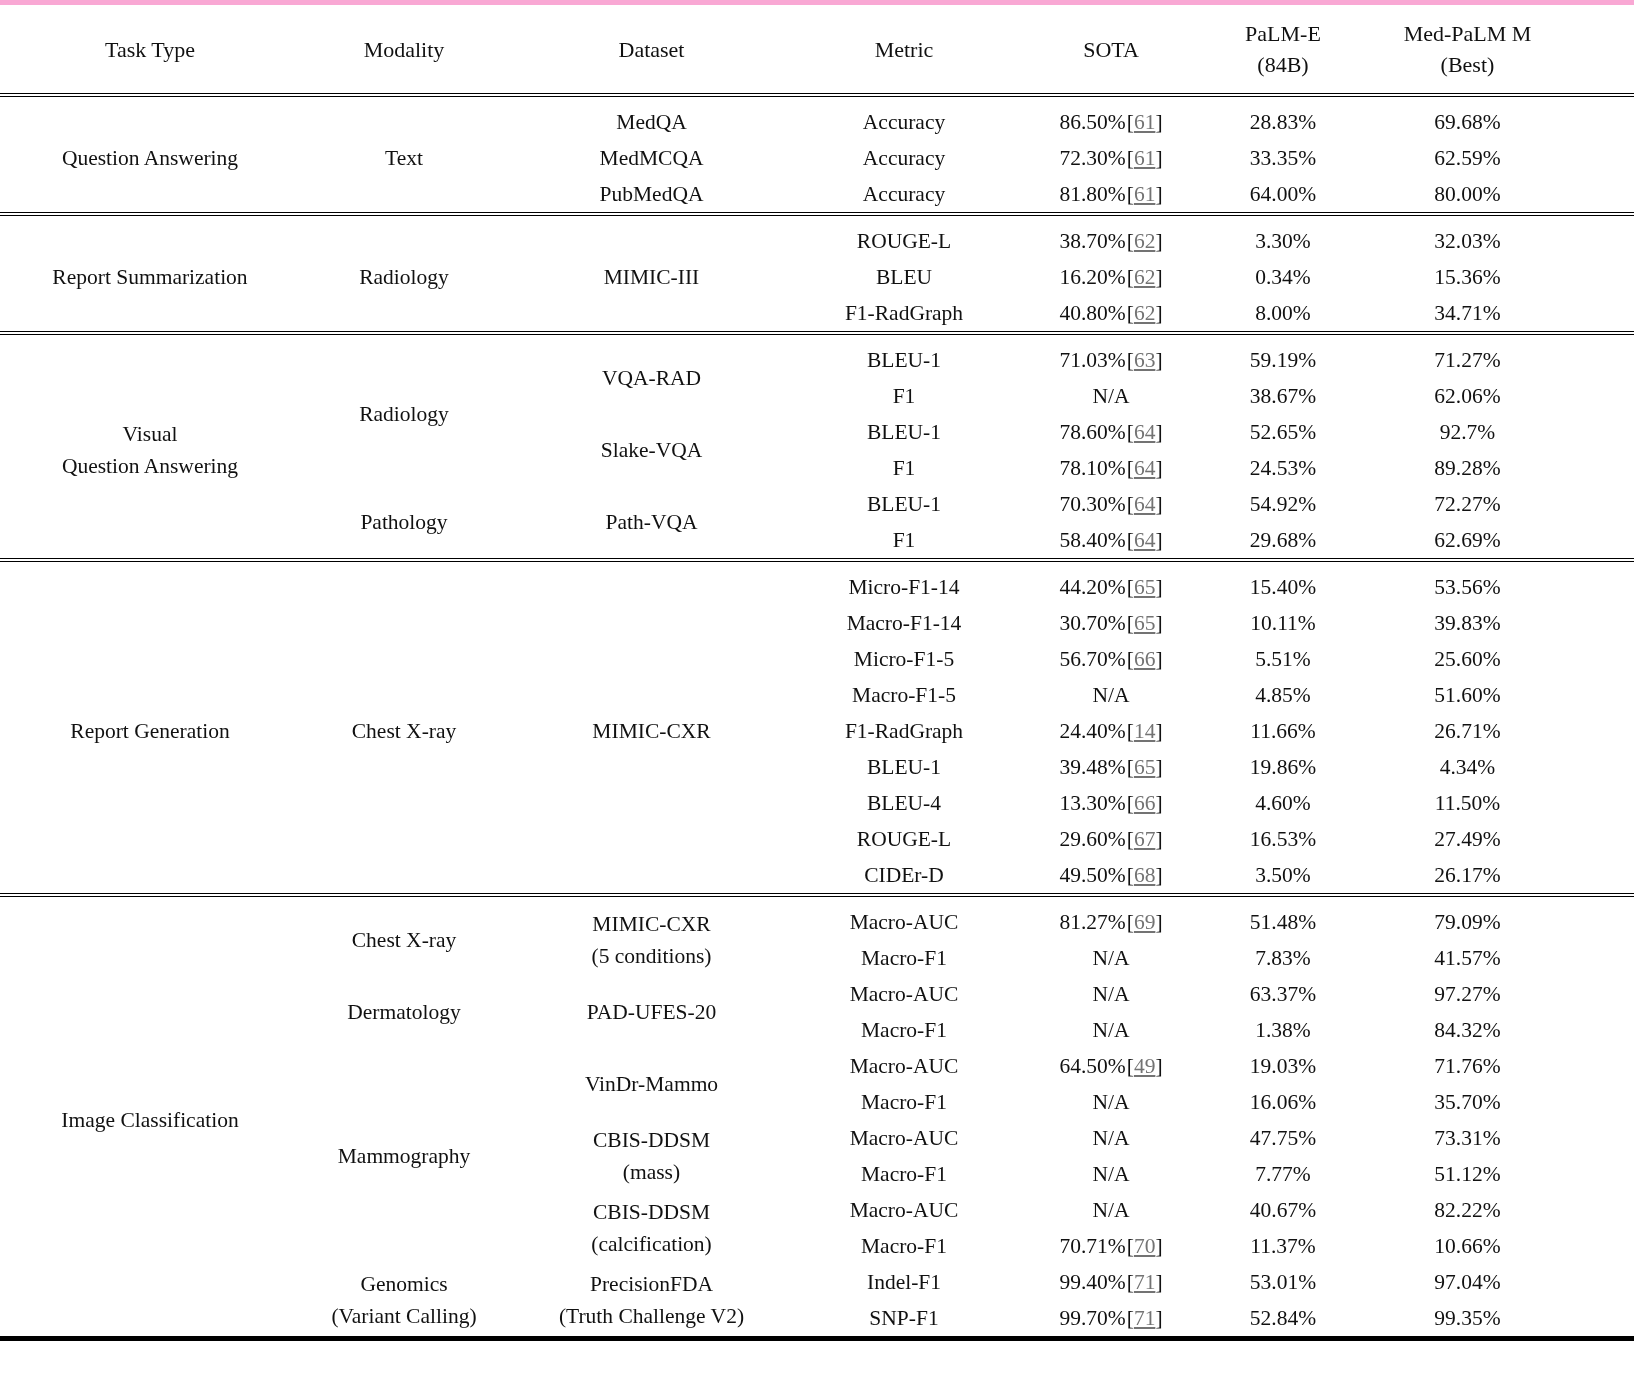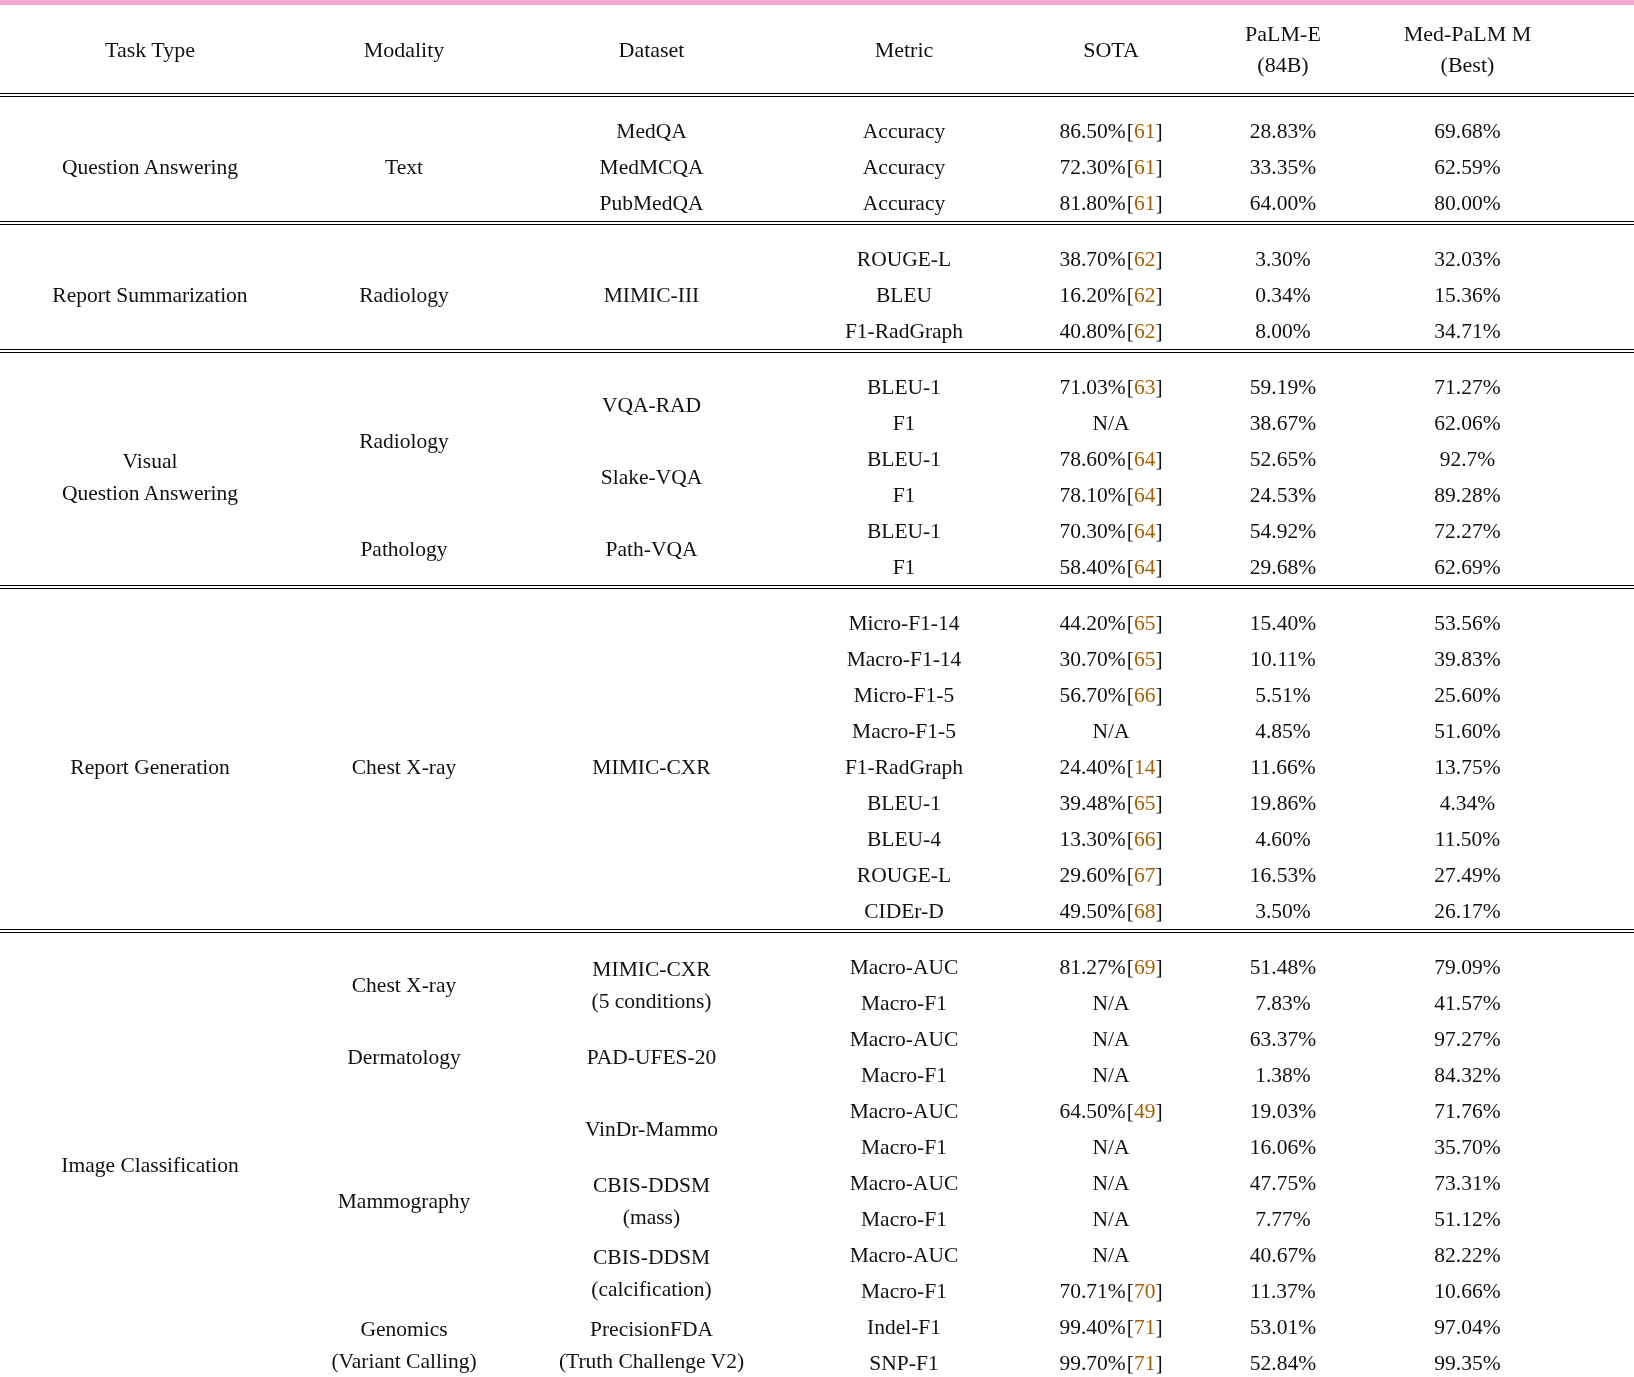--- a/index.html
+++ b/index.html
@@ -21,25 +21,25 @@
     vertical-align: middle;
     text-align: center;
   }
   td {
     font-size: 21.5px;
     line-height: 32px;
     padding: 2px 6px;
     text-align: center;
     vertical-align: middle;
   }
-  tbody tr:first-child td { padding-top: 18px; }
+  tbody tr:first-child td { padding-top: 9px; }
   tbody tr:last-child td { }
   td:last-child, th:last-child { padding-right: 62px; }
   .val[data-bold="true"] { font-weight: 400; }
-  .cite { color: #a16207; margin-left: 1px; }
+  .cite { color: #737373; margin-left: 1px; text-decoration: underline; }
   .cite::before { content: "["; color: #111; }
   .cite::after { content: "]"; color: #111; }
   .cite:empty { display: none; }
 </style>
 </head>
 <body>
 
 <table class="results">
   <colgroup>
     <col style="width:300px">
@@ -236,21 +236,21 @@
     <tr>
       <td>Macro-F1-5</td>
       <td><span class="val" data-bold="false">N/A</span></td>
       <td>4.85%</td>
       <td><span class="val" data-bold="true">51.60%</span></td>
     </tr>
     <tr>
       <td>F1-RadGraph</td>
       <td><span class="val" data-bold="false">24.40%</span><span class="cite">14</span></td>
       <td>11.66%</td>
-      <td><span class="val" data-bold="true">13.75%</span></td>
+      <td><span class="val" data-bold="true">26.71%</span></td>
     </tr>
     <tr>
       <td>BLEU-1</td>
       <td><span class="val" data-bold="true">39.48%</span><span class="cite">65</span></td>
       <td>19.86%</td>
       <td><span class="val" data-bold="false">4.34%</span></td>
     </tr>
     <tr>
       <td>BLEU-4</td>
       <td><span class="val" data-bold="true">13.30%</span><span class="cite">66</span></td>

